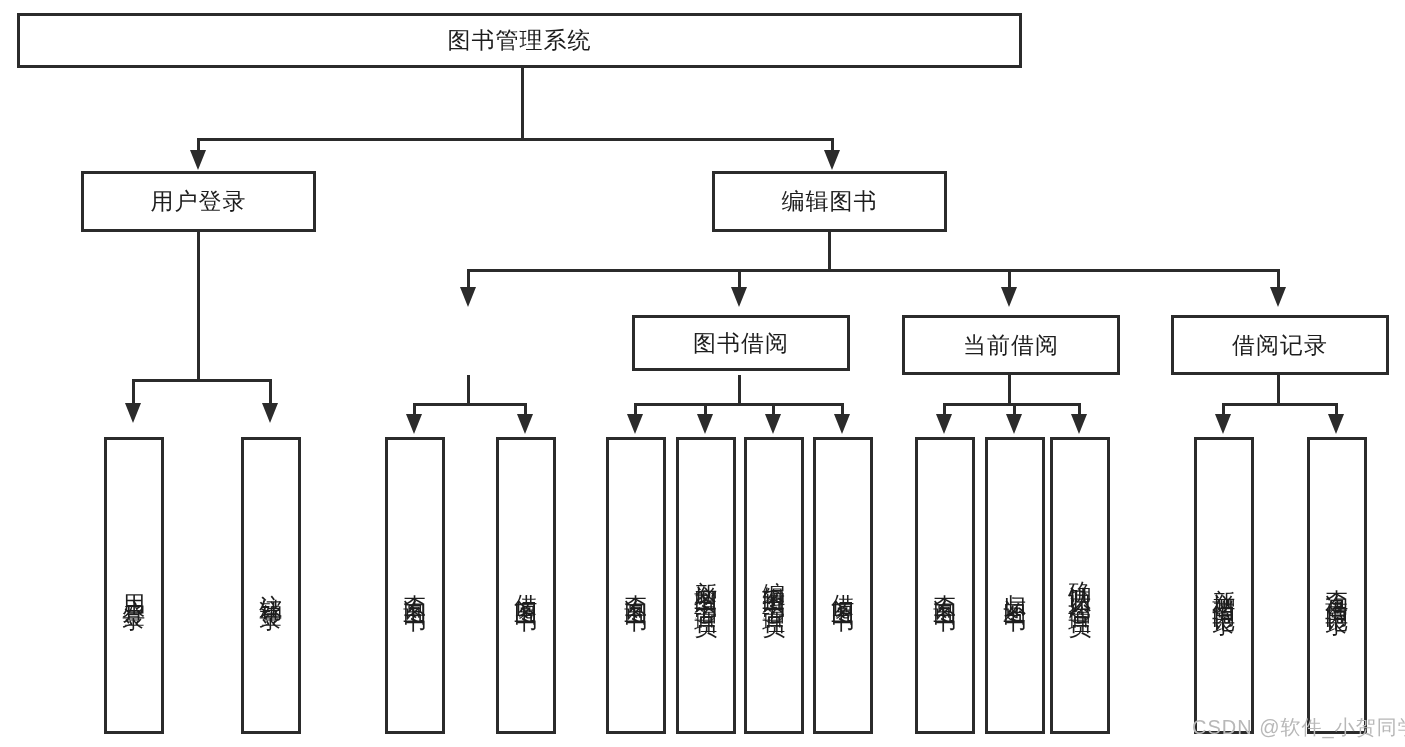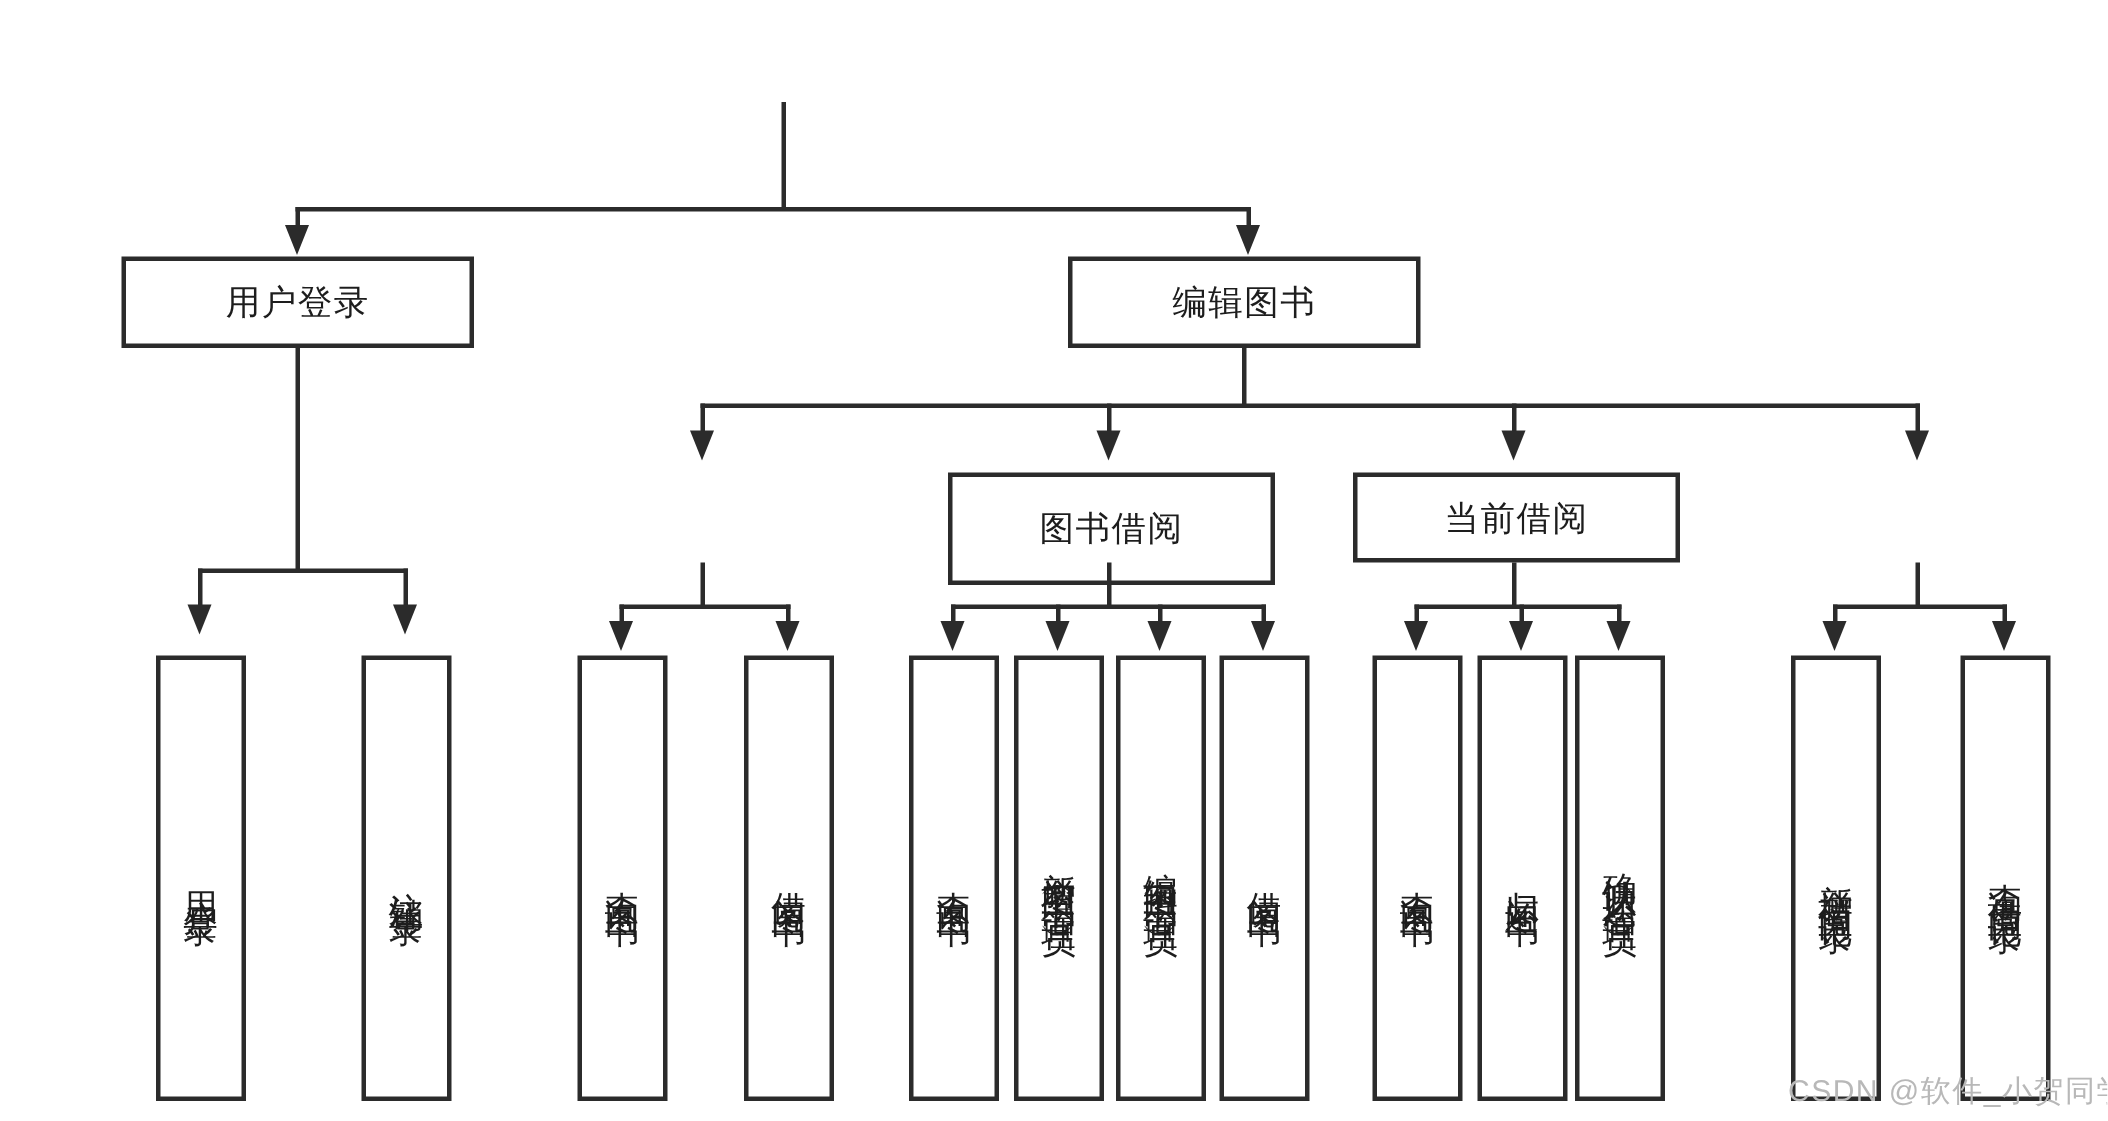--- a/index.html
+++ b/index.html
@@ -64,20 +64,23 @@
     white-space:nowrap;
     letter-spacing:1px;
     pointer-events:none;
   }
 </style>
 </head>
 <body>
 
 <div id="canvas">
 
+  <div class="node" style="left:17px;top:13px;width:1005px;height:55px;">
+    <span class="label">图书管理系统</span>
+  </div>
 
   <div class="edge v" style="left:521px;top:68px;width:3px;height:72px;"></div>
   <div class="edge h" style="left:197px;top:138px;width:637px;height:3px;"></div>
   <div class="edge v" style="left:197px;top:138px;width:3px;height:20px;"></div>
   <div class="arrow" style="left:190px;top:150px;"></div>
   <div class="edge v" style="left:831px;top:138px;width:3px;height:20px;"></div>
   <div class="arrow" style="left:824px;top:150px;"></div>
 
   <div class="node" style="left:81px;top:171px;width:235px;height:61px;">
     <span class="label">用户登录</span>
@@ -97,25 +100,28 @@
   <div class="edge h" style="left:467px;top:269px;width:813px;height:3px;"></div>
   <div class="edge v" style="left:467px;top:269px;width:3px;height:22px;"></div>
   <div class="arrow" style="left:460px;top:287px;"></div>
   <div class="edge v" style="left:738px;top:269px;width:3px;height:22px;"></div>
   <div class="arrow" style="left:731px;top:287px;"></div>
   <div class="edge v" style="left:1008px;top:269px;width:3px;height:22px;"></div>
   <div class="arrow" style="left:1001px;top:287px;"></div>
   <div class="edge v" style="left:1277px;top:269px;width:3px;height:22px;"></div>
   <div class="arrow" style="left:1270px;top:287px;"></div>
 
-  <div class="node" style="left:632px;top:315px;width:218px;height:75px;">
+  <div class="node" style="left:632px;top:315px;width:218px;height:56px;">
     <span class="label">图书借阅</span>
   </div>
   <div class="node" style="left:902px;top:315px;width:218px;height:60px;">
     <span class="label">当前借阅</span>
+  </div>
+  <div class="node" style="left:1171px;top:315px;width:218px;height:60px;">
+    <span class="label">借阅记录</span>
   </div>
 
   <div class="edge v" style="left:467px;top:375px;width:3px;height:30px;"></div>
   <div class="edge h" style="left:413px;top:403px;width:114px;height:3px;"></div>
   <div class="edge v" style="left:413px;top:403px;width:3px;height:16px;"></div>
   <div class="arrow" style="left:406px;top:414px;"></div>
   <div class="edge v" style="left:524px;top:403px;width:3px;height:16px;"></div>
   <div class="arrow" style="left:517px;top:414px;"></div>
 
   <div class="edge v" style="left:738px;top:375px;width:3px;height:30px;"></div>

